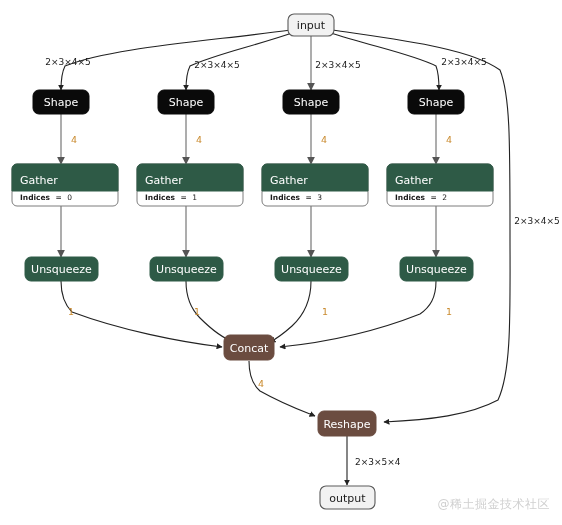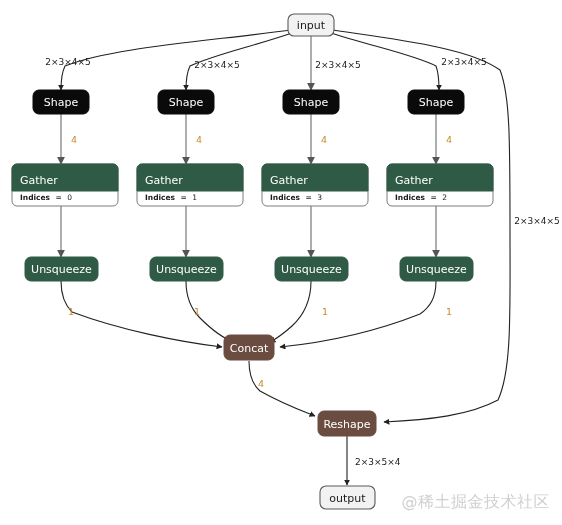--- a/index.html
+++ b/index.html
@@ -79,21 +79,21 @@
   }
   .edge-label-orange {
     fill: #c98a2e;
     font-size: 9.5px;
   }
   .watermark {
     position: absolute;
     right: 12px;
     bottom: 12px;
     color: #d0d0d0;
-    font-size: 16px;
+    font-size: 12px;
     letter-spacing: 0.5px;
     user-select: none;
   }
 </style>
 </head>
 <body>
 
 <div id="canvas">
 
   <svg class="graph" viewBox="0 0 562 525">

